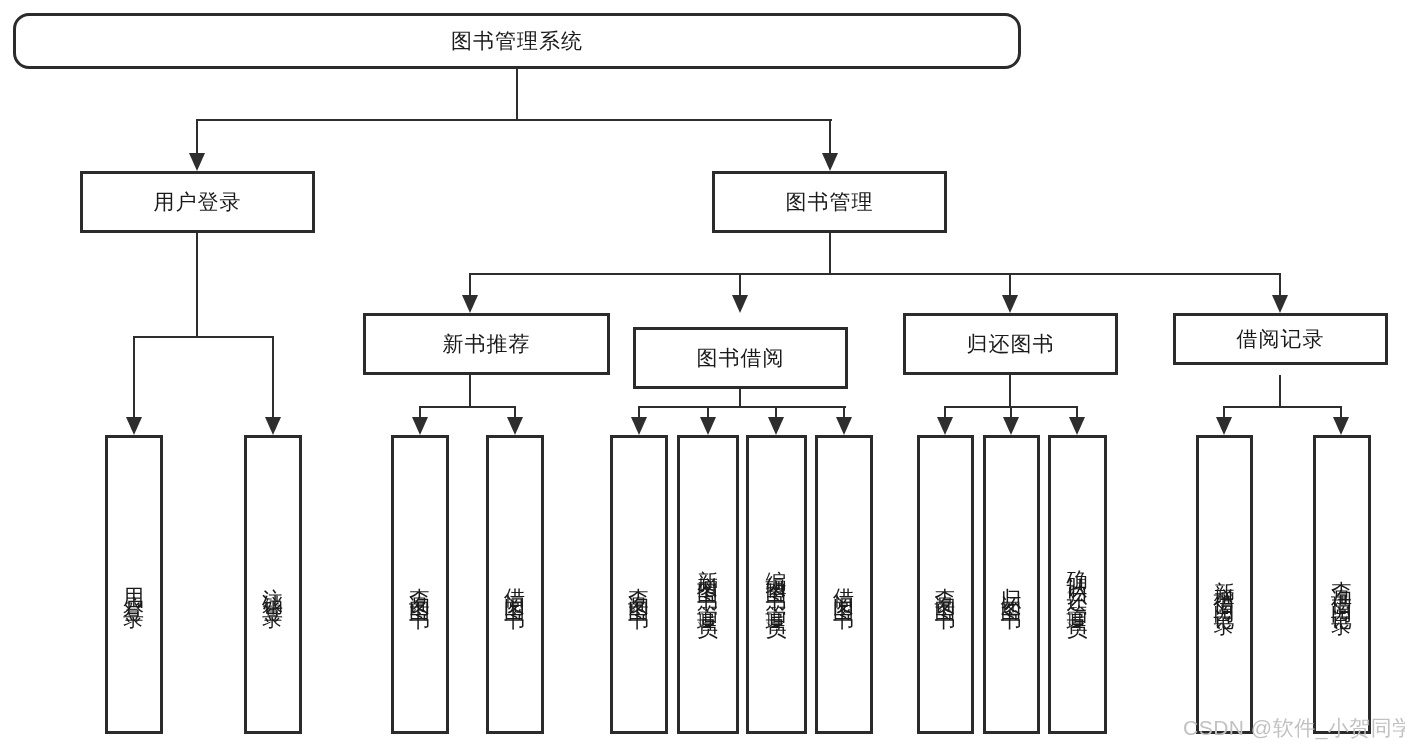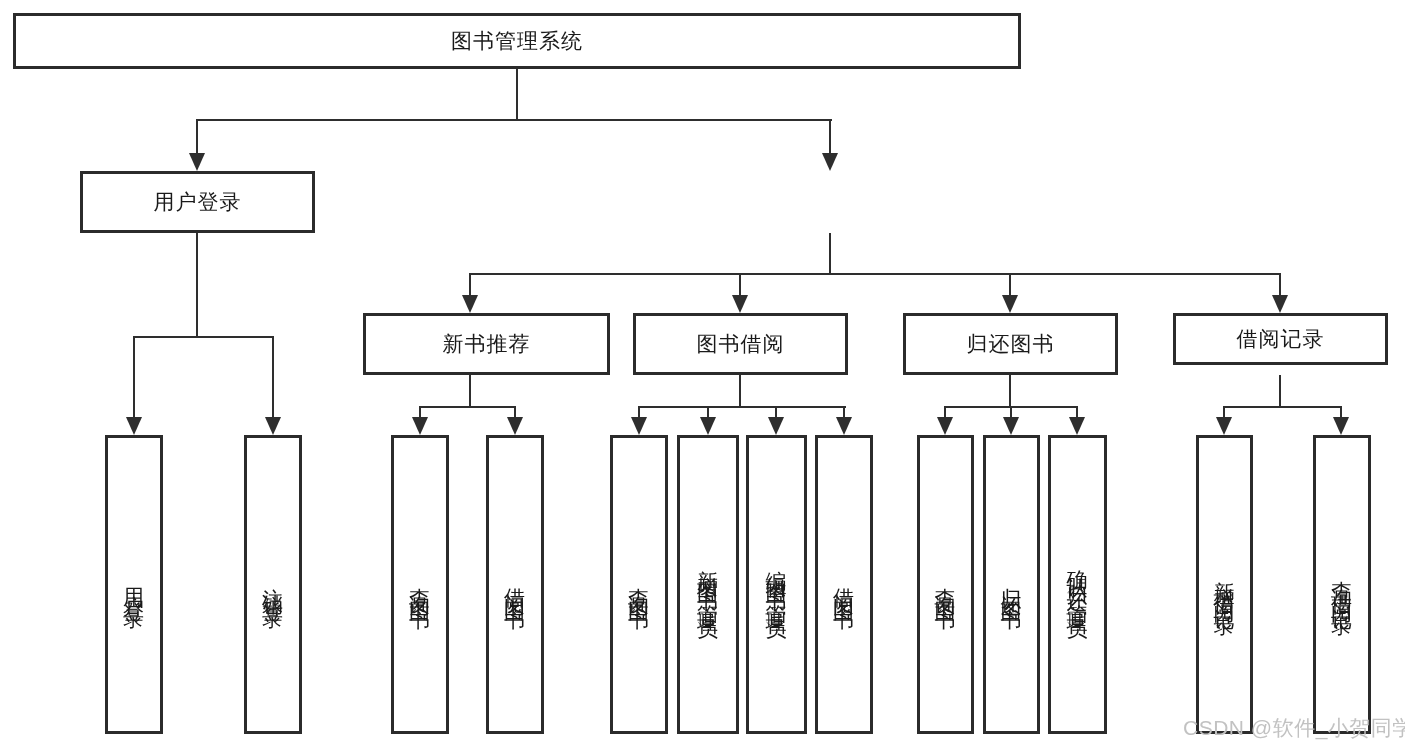--- a/index.html
+++ b/index.html
@@ -53,26 +53,27 @@
     letter-spacing:0.5px;
     z-index:5;
     white-space:nowrap;
   }
 </style>
 </head>
 <body>
 
 <div id="canvas">
 
-  <div class="box" style="left:13px;top:13px;width:1008px;height:56px;">图书管理系统</div>
+  <div class="box" style="left:13px;top:13px;width:1008px;height:56px;border-radius:16px;">图书管理系统</div>
 
   <div class="box" style="left:80px;top:171px;width:235px;height:62px;">用户登录</div>
+  <div class="box" style="left:712px;top:171px;width:235px;height:62px;">图书管理</div>
 
   <div class="box" style="left:363px;top:313px;width:247px;height:62px;">新书推荐</div>
-  <div class="box" style="left:633px;top:313px;width:215px;height:62px;">图书借阅</div>
+  <div class="box" style="left:633px;top:327px;width:215px;height:62px;">图书借阅</div>
   <div class="box" style="left:903px;top:313px;width:215px;height:62px;">归还图书</div>
   <div class="box" style="left:1173px;top:313px;width:215px;height:52px;">借阅记录</div>
 
   <div class="box vbox" style="left:105px;top:435px;width:58px;height:299px;">用户登录</div>
   <div class="box vbox" style="left:244px;top:435px;width:58px;height:299px;">注销登录</div>
 
   <div class="box vbox" style="left:391px;top:435px;width:58px;height:299px;">查询图书</div>
   <div class="box vbox" style="left:486px;top:435px;width:58px;height:299px;">借阅图书</div>
 
   <div class="box vbox" style="left:610px;top:435px;width:58px;height:299px;">查询图书</div>

